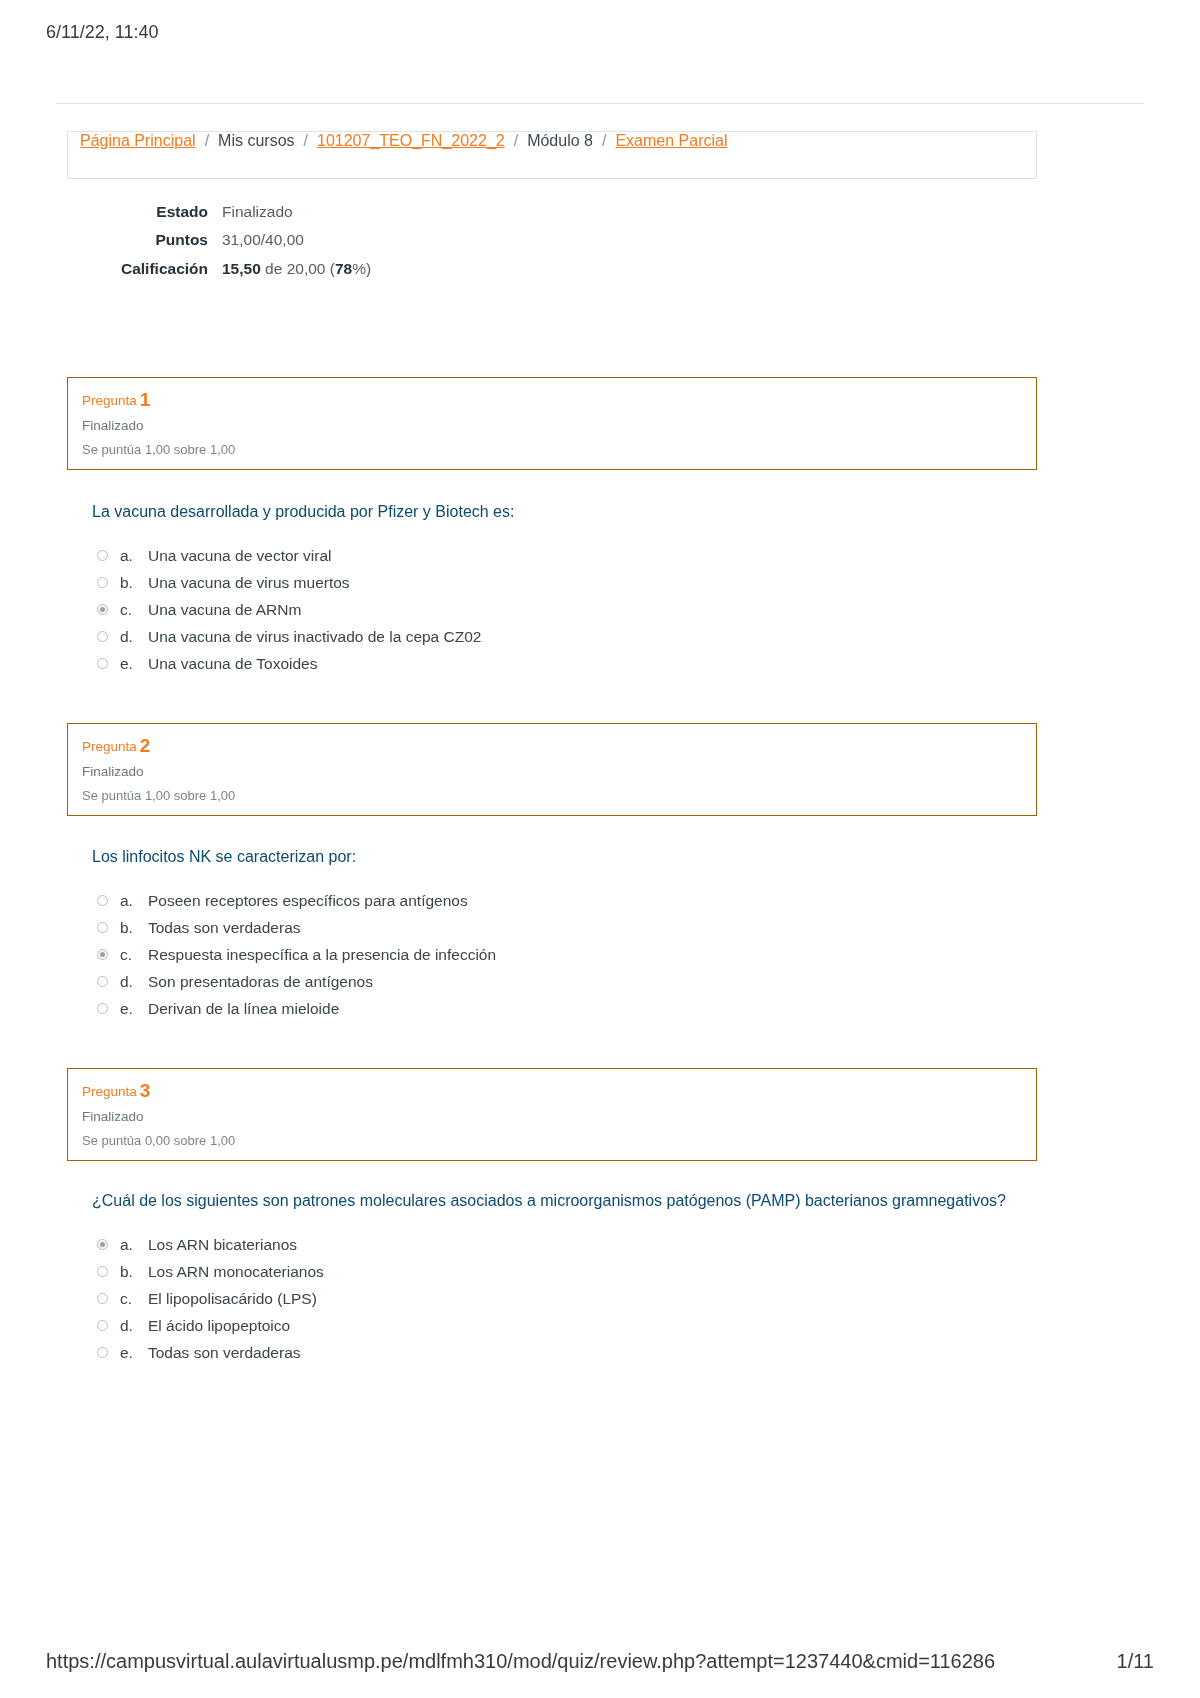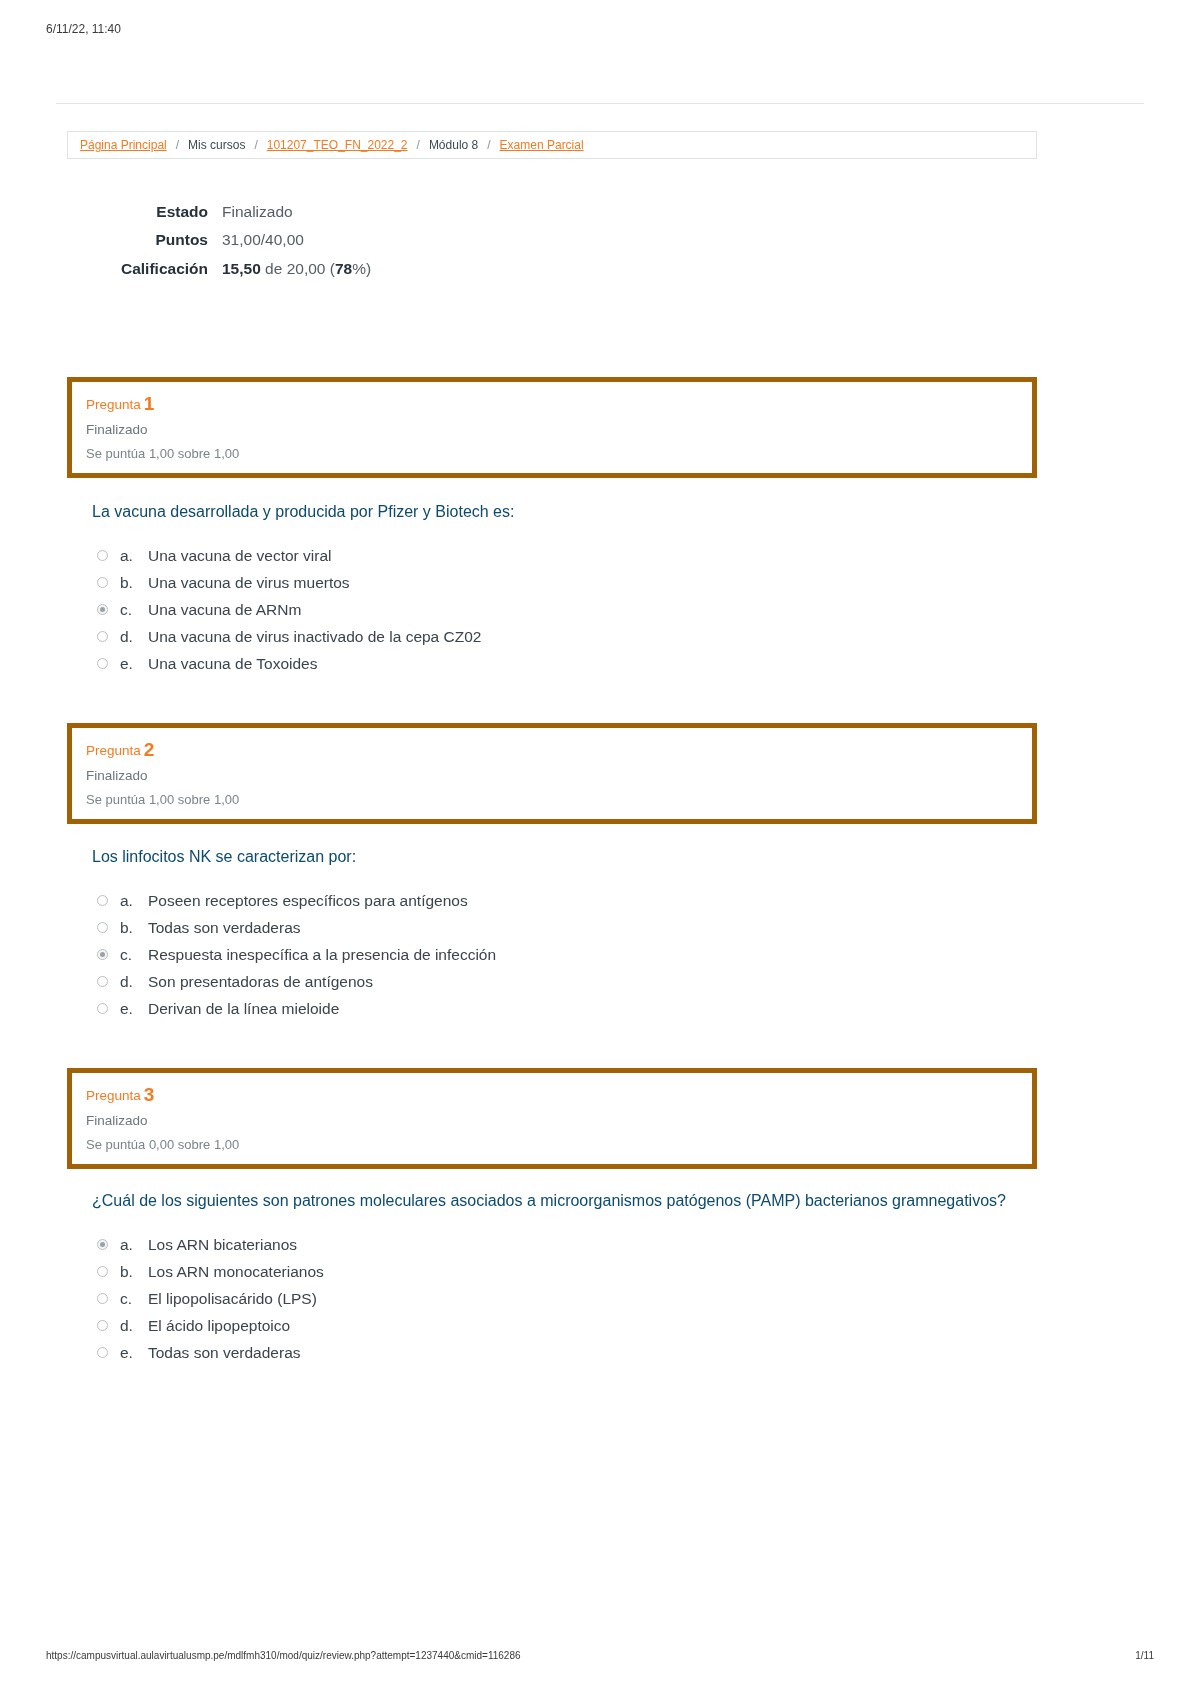--- a/index.html
+++ b/index.html
@@ -12,45 +12,45 @@
     color: #2f3a40;
     position: relative;
     overflow: hidden;
   }
 
   
   .print-header {
     position: absolute;
     top: 22px; left: 0; right: 0;
     height: 22px;
-    font-size: 12px;
+    font-size: 18px;
     color: #3a3a3a;
   }
   .print-header .ph-date { position: absolute; left: 46px; top: 0; }
   .print-header .ph-title { position: absolute; left: 0; right: 0; text-align: center; top: 0; }
 
   .top-rule {
     position: absolute;
     top: 103px; left: 56px; right: 56px;
     height: 1px;
     background: #e3e3e3;
   }
 
   
   .breadcrumb {
     position: absolute;
     top: 131px; left: 67px;
     width: 970px;
-    height: 28px;
+    height: 48px;
     border: 1px solid #e0e3e5;
     background: #fff;
     display: flex;
-    align-items: center;
+    align-items: flex-start;
     padding-left: 12px;
-    font-size: 12px;
+    font-size: 16px;
     white-space: nowrap;
   }
   .crumb-link {
     color: #f47b20;
     text-decoration: underline;
   }
   .crumb-plain { color: #3d4a52; }
   .crumb-sep { color: #8d969b; margin: 0 9px; }
 
   
@@ -77,21 +77,21 @@
     color: #555e63;
     line-height: 1.5;
   }
   .summary-value b { color: #26313a; }
 
   
   .qbox {
     position: absolute;
     left: 67px;
     width: 970px;
-    border: 5px solid #a16207;
+    border: 1px solid #a16207;
     background: #fff;
     padding: 12px 0 12px 14px;
   }
   .qbox .q-title {
     font-size: 13.5px;
     color: #f47b20;
     margin-bottom: 9px;
     line-height: 1;
   }
   .qbox .q-title .qnum {
@@ -145,21 +145,21 @@
     background: #9aa2a7;
   }
   .ans-key { width: 28px; flex: 0 0 auto; }
   .ans-text { }
 
   
   .footer {
     position: absolute;
     bottom: 28px; left: 0; right: 0;
     height: 20px;
-    font-size: 10px;
+    font-size: 20px;
     color: #3a3a3a;
     margin-top: 24px;
   }
   .footer .f-url { position: absolute; left: 46px; top: 0; }
   .footer .f-page { position: absolute; right: 46px; top: 0; }
 </style>
 </head>
 <body>
 
 <div class="print-header">

